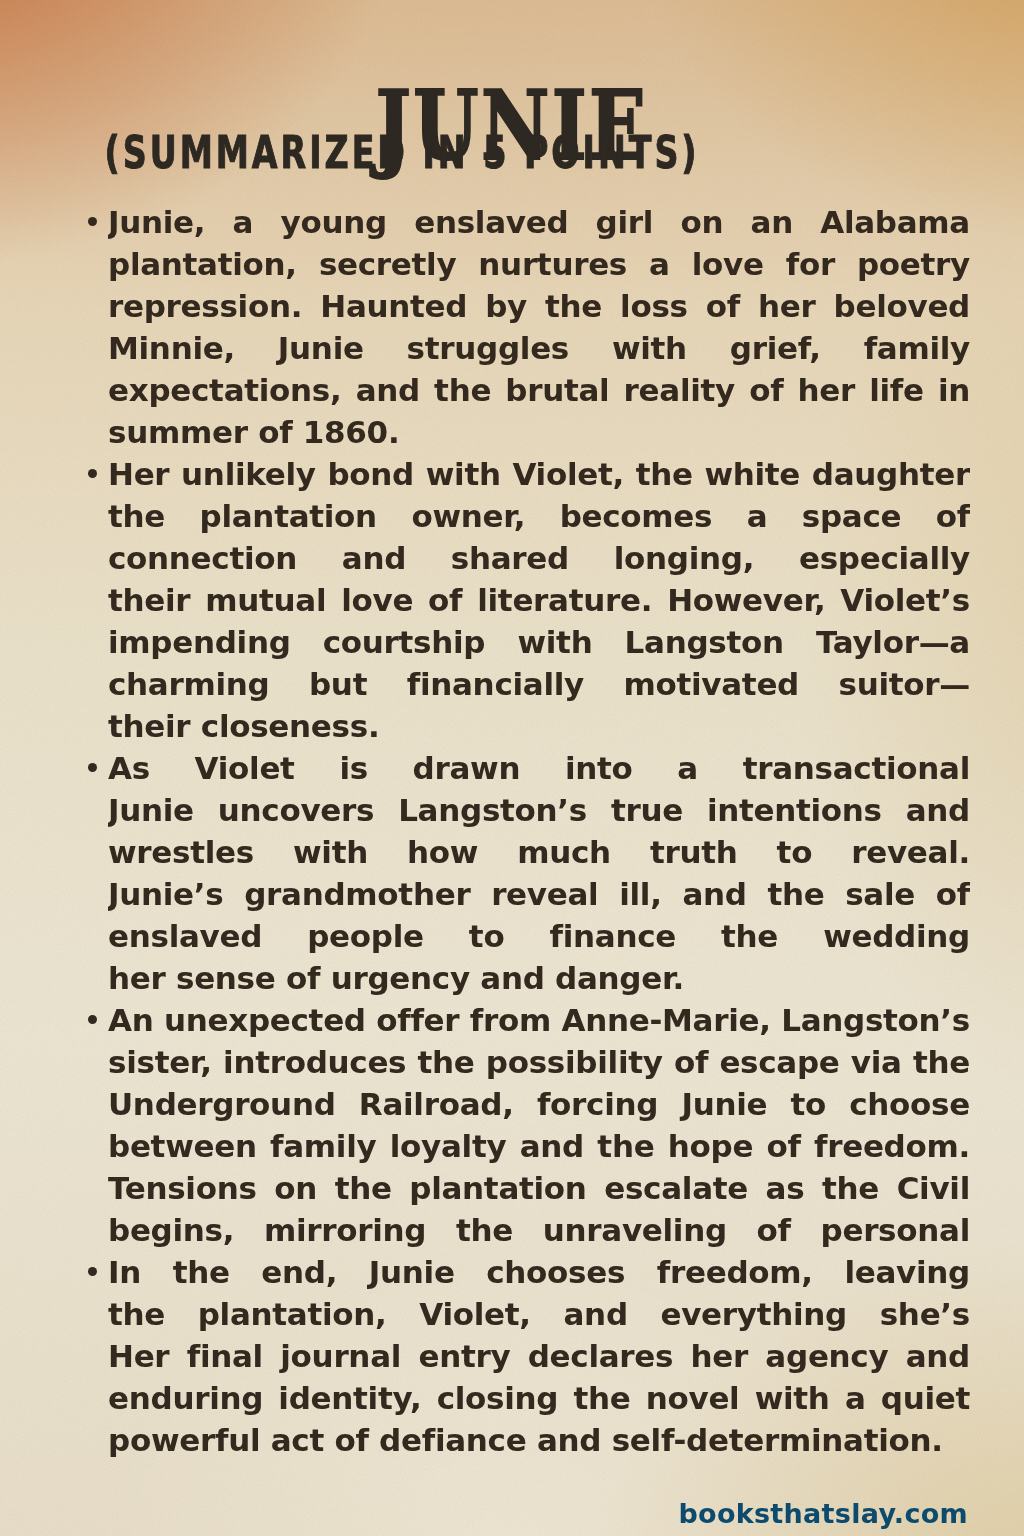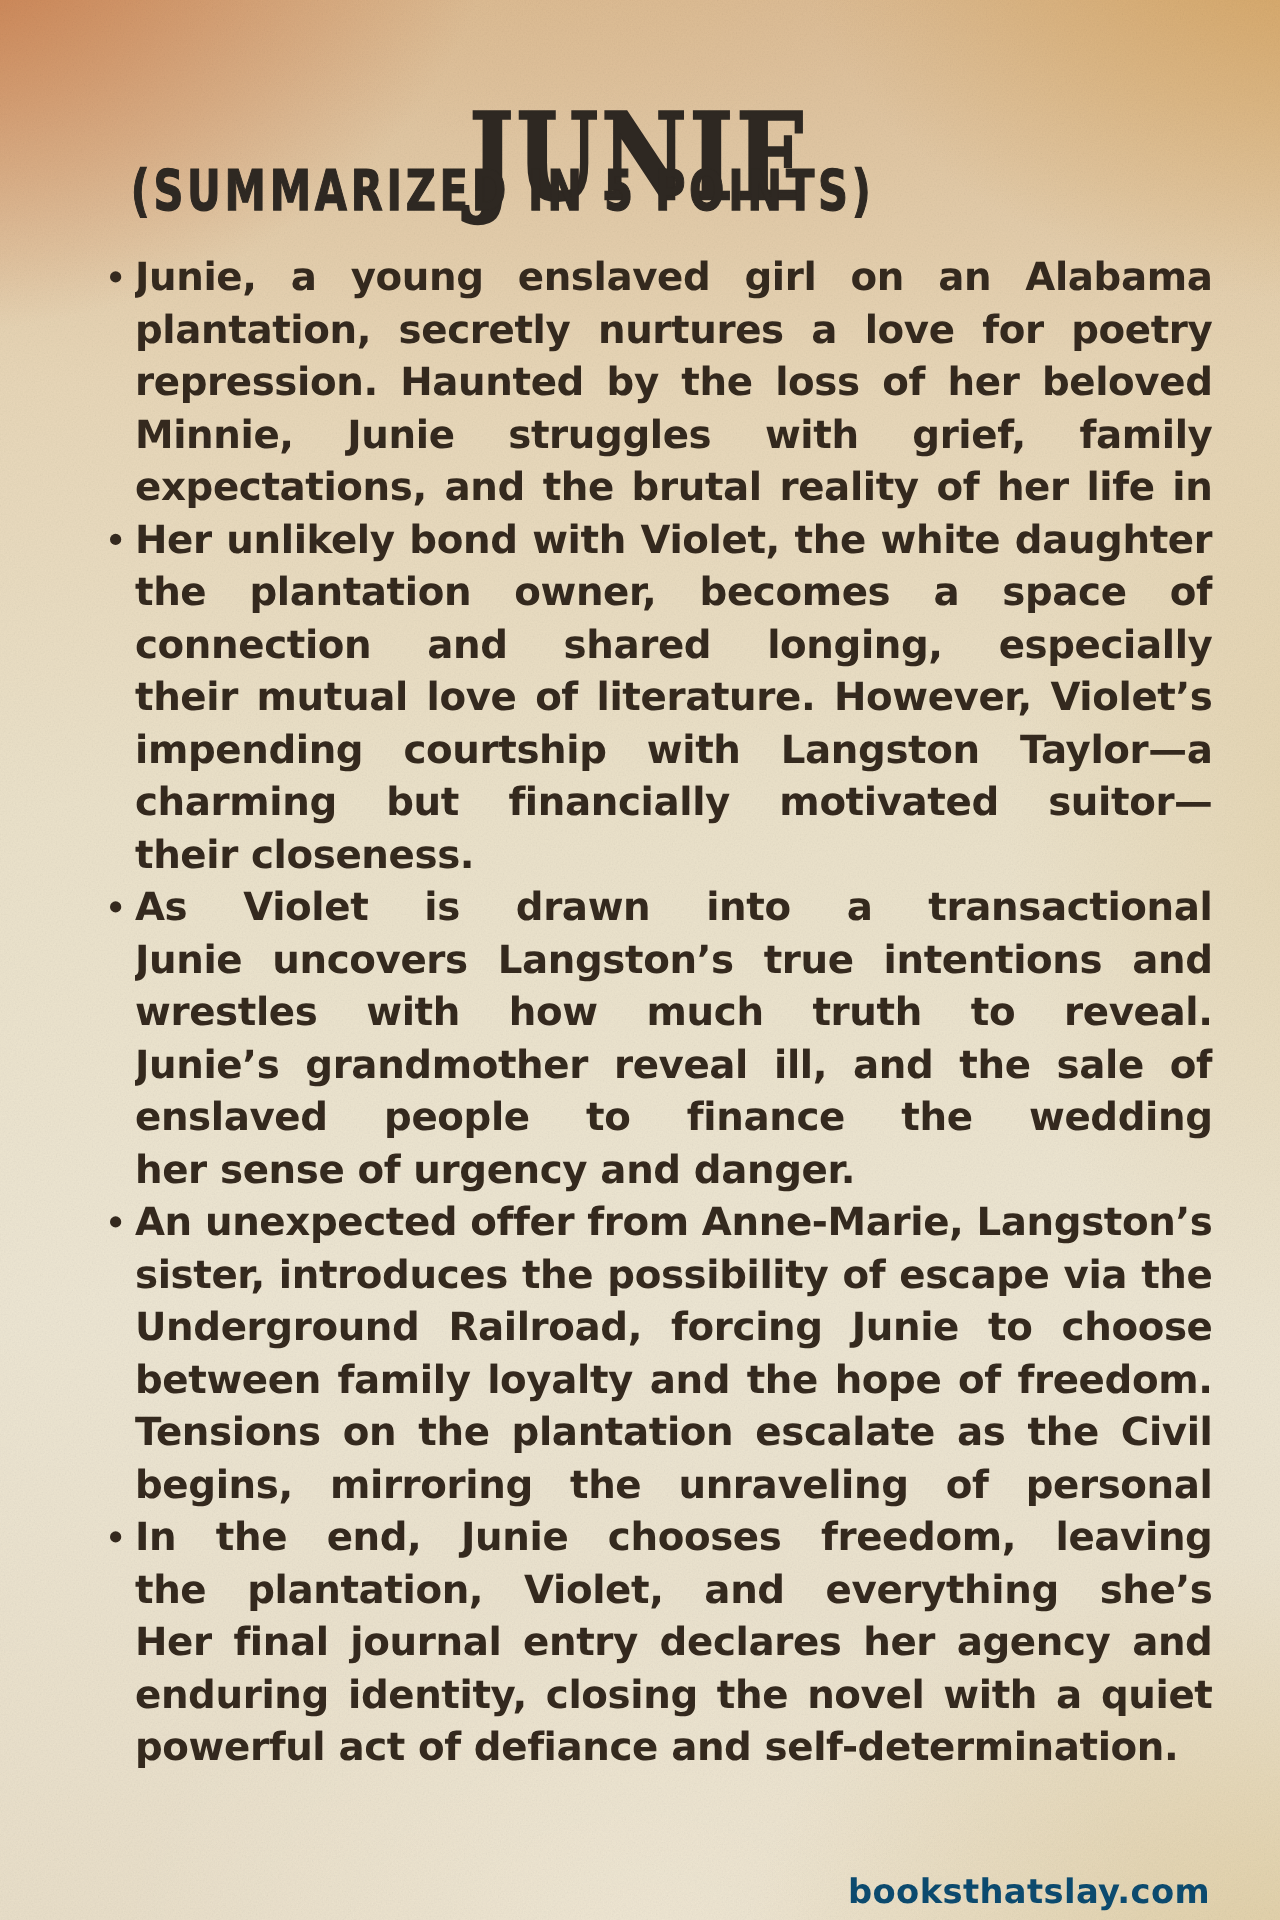--- a/index.html
+++ b/index.html
@@ -74,20 +74,21 @@
 <div class="content">
 
   <div class="bullet">
     <span class="dot"></span>
     <div class="bullet-lines">
       <div class="line">Junie, a young enslaved girl on an Alabama</div>
       <div class="line">plantation, secretly nurtures a love for poetry and</div>
       <div class="line">repression. Haunted by the loss of her beloved sister</div>
       <div class="line">Minnie, Junie struggles with grief, family</div>
       <div class="line">expectations, and the brutal reality of her life in the</div>
+      <div class="line last">summer of 1860.</div>
     </div>
   </div>
 
   <div class="bullet">
     <span class="dot"></span>
     <div class="bullet-lines">
       <div class="line">Her unlikely bond with Violet, the white daughter of</div>
       <div class="line">the plantation owner, becomes a space of enduring</div>
       <div class="line">connection and shared longing, especially through</div>
       <div class="line">their mutual love of literature. However, Violet’s</div>

